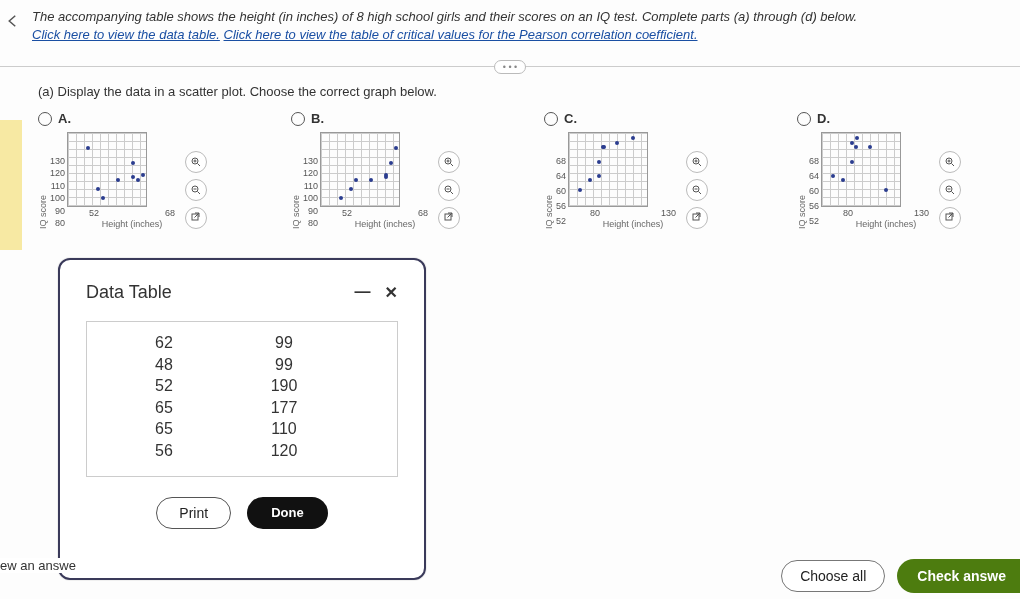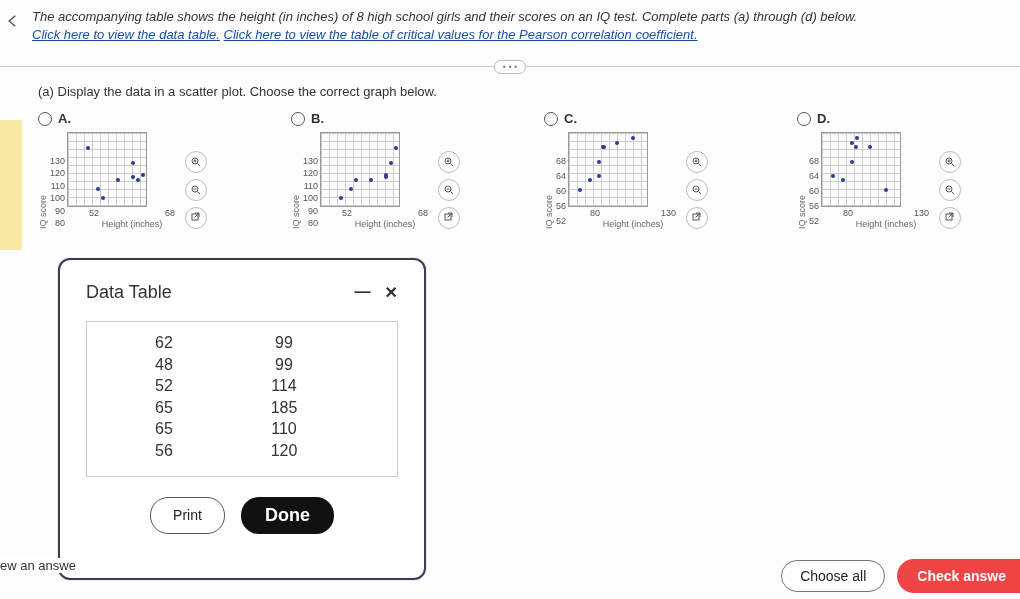--- a/index.html
+++ b/index.html
@@ -110,37 +110,37 @@
     .dt-col1 { width: 130px; text-align:center;}
     .dt-col2 { width: 110px; text-align:center;}
     .dt-row { display:flex; font-size:16px; line-height:1.35;}
     .modal-btns { display:flex; gap:16px; justify-content:center; }
     .btn-outline {
       border:1.5px solid #555; border-radius:18px; padding:7px 22px;
       background:#fff; cursor:pointer; font-size:14px; color:#222;
     }
     .btn-solid {
       border:none; border-radius:18px; padding:8px 24px;
-      background:#111; color:#fff; cursor:pointer; font-size:18px; font-weight:600;
+      background:#111; color:#fff; cursor:pointer; font-size:13px; font-weight:600;
     }
     .left-tag {
       position:absolute; left:0; top:558px; font-size:13px; color:#333;
       background:#fff;
     }
     .footer-btns {
       position:absolute; right:0; bottom:6px; display:flex; gap:12px; align-items:center;
       padding-right: 0;
     }
     .clear-btn {
       border:1.5px solid #777; border-radius:18px; padding:7px 18px;
       background:#fff; cursor:pointer; font-size:14px; color:#222;
     }
     .check-btn {
       border:none; border-radius:18px 0 0 18px; padding:9px 14px 9px 20px;
-      background:#ef4444; color:#fff; cursor:pointer; font-size:14px; font-weight:600;
+      background:#4d7c0f; color:#fff; cursor:pointer; font-size:14px; font-weight:600;
     }
     .refresh-icon { margin-left:4px; }
     .accent-bar { position:absolute; left:0; top:120px; width:22px; height:130px; background:#f7e9a3; }
   </style>
 </head>
 <body>
 
 <div class="accent-bar"></div>
 
 <div class="topbar">
@@ -398,25 +398,25 @@
         <div class="dt-row">
           <div class="dt-col1">62</div>
           <div class="dt-col2">99</div>
         </div>
         <div class="dt-row">
           <div class="dt-col1">48</div>
           <div class="dt-col2">99</div>
         </div>
         <div class="dt-row">
           <div class="dt-col1">52</div>
-          <div class="dt-col2">114</div>
+          <div class="dt-col2">190</div>
         </div>
         <div class="dt-row">
           <div class="dt-col1">65</div>
-          <div class="dt-col2">185</div>
+          <div class="dt-col2">177</div>
         </div>
         <div class="dt-row">
           <div class="dt-col1">65</div>
           <div class="dt-col2">110</div>
         </div>
         <div class="dt-row">
           <div class="dt-col1">56</div>
           <div class="dt-col2">120</div>
         </div>
       </div>

